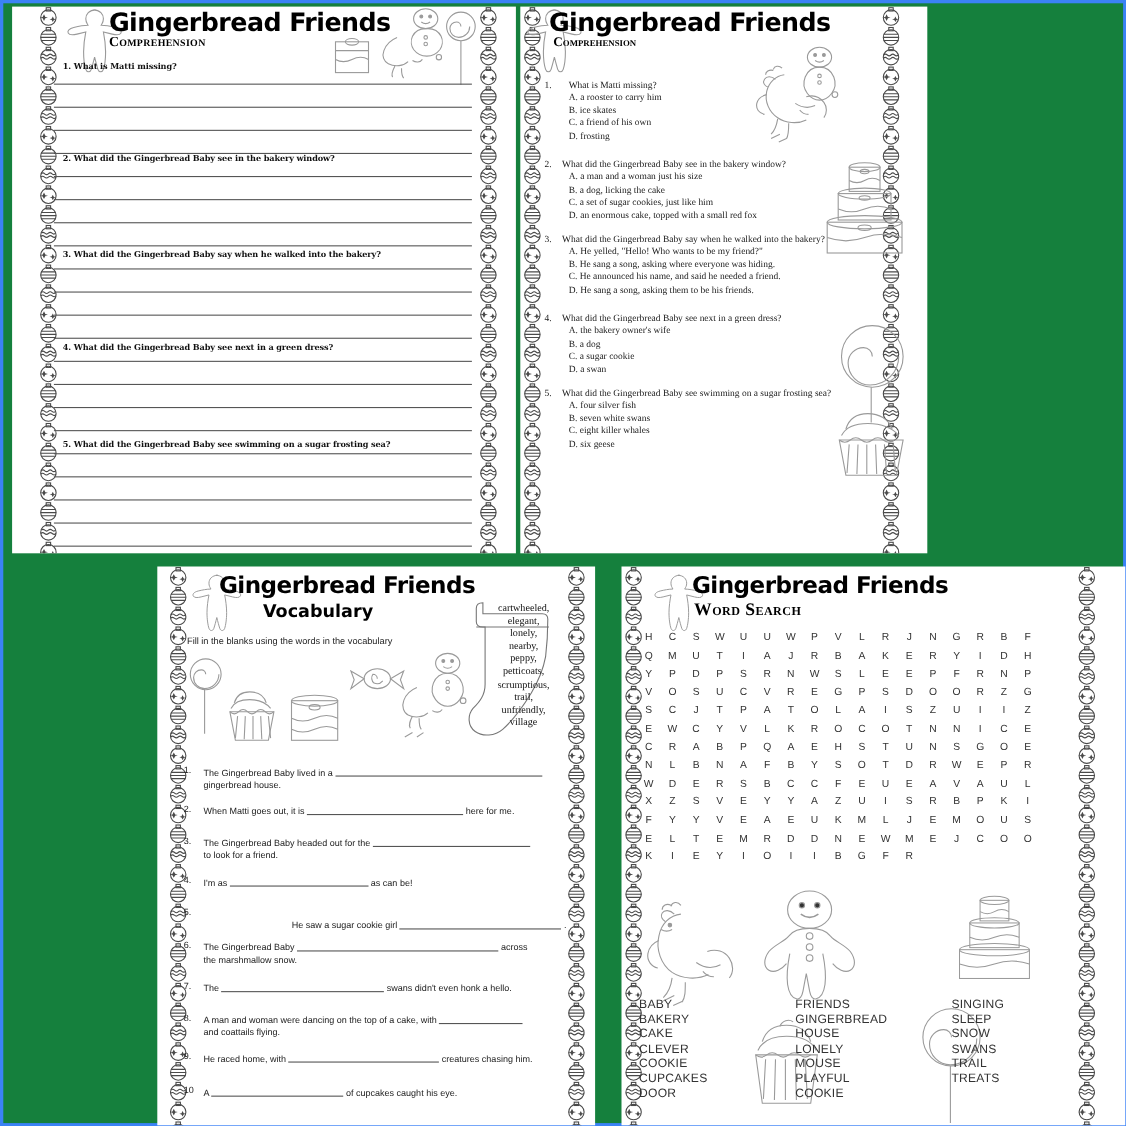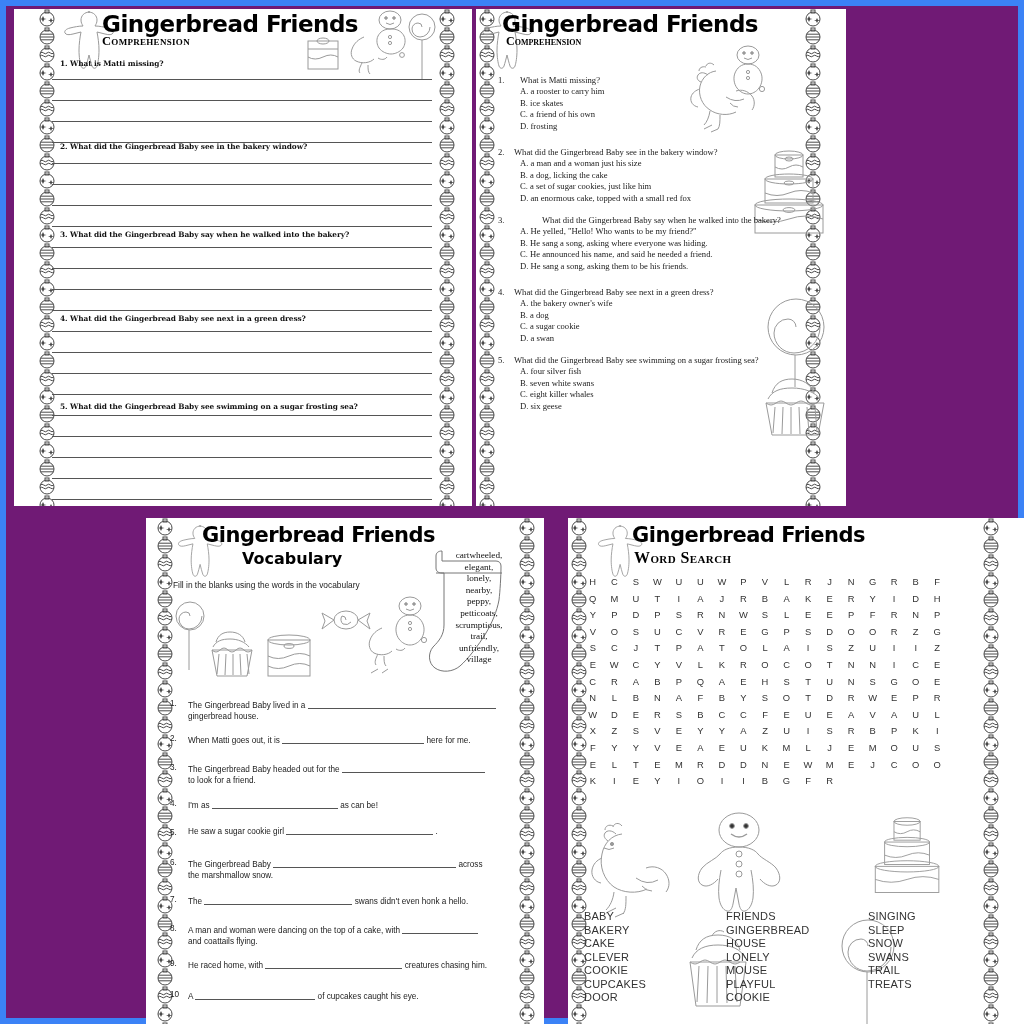--- a/index.html
+++ b/index.html
@@ -1,17 +1,17 @@
 <!DOCTYPE html>
 <html><head>
 <meta charset="utf-8">
 <style>
   html,body{margin:0;padding:0;background:#fff;}
   body{width:1024px;height:1024px;font-family:"Liberation Sans",sans-serif;color:#000;overflow:hidden;}
-  #page{position:relative;width:1024px;height:1024px;box-sizing:border-box;border:6px solid #3b82f6;background:#701a75;}
+  #page{position:relative;width:1024px;height:1024px;box-sizing:border-box;border:3px solid #3b82f6;background:#15803d;}
 
   .sheet{position:absolute;background:#fff;box-sizing:border-box;overflow:hidden;}
   .sheet-inner{position:absolute;inset:0;}
 
   
   .border-col{position:absolute;top:0;bottom:0;width:22px;display:flex;flex-direction:column;
               align-items:center;justify-content:flex-start;overflow:hidden;}
   .orn{width:20px;height:18px;flex:0 0 18px;display:block;}
   .title{font-family:"DejaVu Sans",sans-serif;font-weight:bold;letter-spacing:-.5px;color:#000;}
   .subtitle{font-family:"Liberation Serif",serif;font-weight:bold;color:#000;}
@@ -1069,21 +1069,21 @@
           <div class="mc-q" style="left: 30px; top: 138px;">
             <span class="mc-num" style="top: 0px; left: -8px;">2.</span>
             <span class="stem" style="padding-left: 8px;">What did the Gingerbread Baby see in the bakery window?</span>
             <span class="opt">A. a man and a woman just his size</span>
             <span class="opt">B. a dog, licking the cake</span>
             <span class="opt">C. a set of sugar cookies, just like him</span>
             <span class="opt">D. an enormous cake, topped with a small red fox</span>
           </div>
           <div class="mc-q" style="left: 30px; top: 206px;">
             <span class="mc-num" style="top: 0px; left: -8px;">3.</span>
-            <span class="stem" style="padding-left: 8px; margin-left: 28px;">What did the Gingerbread Baby say when he walked into the bakery?</span>
+            <span class="stem" style="padding-left: 8px;">What did the Gingerbread Baby say when he walked into the bakery?</span>
             <span class="opt">A. He yelled, "Hello! Who wants to be my friend?"</span>
             <span class="opt">B. He sang a song, asking where everyone was hiding.</span>
             <span class="opt">C. He announced his name, and said he needed a friend.</span>
             <span class="opt">D. He sang a song, asking them to be his friends.</span>
           </div>
           <div class="mc-q" style="left: 30px; top: 278px;">
             <span class="mc-num" style="top: 0px; left: -8px;">4.</span>
             <span class="stem" style="padding-left: 8px;">What did the Gingerbread Baby see next in a green dress?</span>
             <span class="opt">A. the bakery owner's wife</span>
             <span class="opt">B. a dog</span>
@@ -1613,21 +1613,21 @@
       <div id="s3-items">
           <div class="vnum" style="left: 24px; top: 181px;">1.</div>
           <div class="vrow" style="left: 42px; top: 181px; width: 330px;"><span>The Gingerbread Baby lived in a </span><span class="blank" style="width: 188px;"></span><div>gingerbread house.</div></div>
           <div class="vnum" style="left: 24px; top: 216px;">2.</div>
           <div class="vrow" style="left: 42px; top: 216px; width: 330px;"><span>When Matti goes out, it is </span><span class="blank" style="width: 142px;"></span><span> here for me.</span></div>
           <div class="vnum" style="left: 24px; top: 245px;">3.</div>
           <div class="vrow" style="left: 42px; top: 245px; width: 330px;"><span>The Gingerbread Baby headed out for the </span><span class="blank" style="width: 143px;"></span><div>to look for a friend.</div></div>
           <div class="vnum" style="left: 24px; top: 281px;">4.</div>
           <div class="vrow" style="left: 42px; top: 281px; width: 330px;"><span>I'm as </span><span class="blank" style="width: 126px;"></span><span> as can be!</span></div>
           <div class="vnum" style="left: 24px; top: 310px;">5.</div>
-          <div class="vrow" style="left: 42px; top: 307px; width: 330px;"><span>He saw a sugar cookie girl </span><span class="blank" style="width: 147px;"></span><span> .</span></div>
+          <div class="vrow" style="left: 42px; top: 320px; width: 330px; text-align: right;"><span>He saw a sugar cookie girl </span><span class="blank" style="width: 147px;"></span><span> .</span></div>
           <div class="vnum" style="left: 24px; top: 340px;">6.</div>
           <div class="vrow" style="left: 42px; top: 340px; width: 330px;"><span>The Gingerbread Baby </span><span class="blank" style="width: 183px;"></span><span> across</span><div>the marshmallow snow.</div></div>
           <div class="vnum" style="left: 24px; top: 377px;">7.</div>
           <div class="vrow" style="left: 42px; top: 377px; width: 330px;"><span>The </span><span class="blank" style="width: 148px;"></span><span> swans didn't even honk a hello.</span></div>
           <div class="vnum" style="left: 24px; top: 406px;">8.</div>
           <div class="vrow" style="left: 42px; top: 406px; width: 330px;"><span>A man and woman were dancing on the top of a cake, with </span><span class="blank" style="width: 76px;"></span><div>and coattails flying.</div></div>
           <div class="vnum" style="left: 24px; top: 441px;">9.</div>
           <div class="vrow" style="left: 42px; top: 441px; width: 330px;"><span>He raced home, with </span><span class="blank" style="width: 137px;"></span><span> creatures chasing him.</span></div>
           <div class="vnum" style="left: 24px; top: 472px;">10</div>
           <div class="vrow" style="left: 42px; top: 472px; width: 330px;"><span>A </span><span class="blank" style="width: 120px;"></span><span> of cupcakes caught his eye.</span></div>

